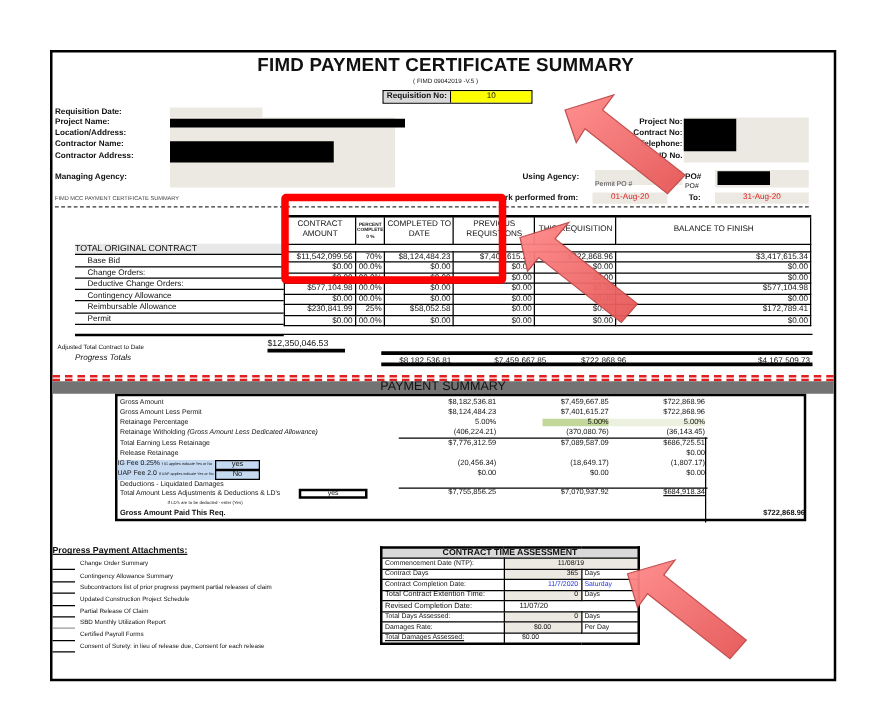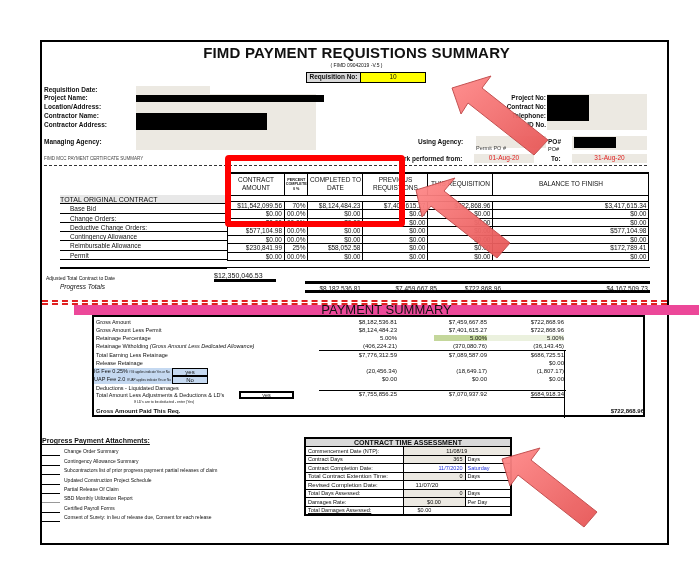--- a/index.html
+++ b/index.html
@@ -27,21 +27,21 @@
     table.main th { border: 1px solid #000; font-weight: normal; font-size: 6.5px; text-align: center; height: 22px; line-height: 8px; }
     table.main th.pct { font-size: 3.8px; font-weight: bold; line-height: 4.5px; }
     .hdr-frame { border-top: 2px solid #000; }
 
     .rowlabels { left: 18px; top: 153px; font-size: 6.5px; width: 167px; }
     .rowlabels div { height: 9.3px; line-height: 9px; border-bottom: 1px solid #000; padding-left: 10px; }
     .rowlabels div.top { padding-left: 0; background: #e8e8e8; border-bottom: 1px solid #000; font-size: 7px; }
 
     .thick { border-top: 3px solid #000; }
     .redstripe { left: 0; width: 625px; top: 258px; height: 5px; border-top: 2px dashed #e02020; border-bottom: 2px dashed #e02020; }
-    .paybar { left: 0; width: 625px; top: 263px; height: 10px; background: #ec4899; font-size: 13px; text-align: center; line-height: 10px; margin-left: 32px; }
+    .paybar { left: 0; width: 625px; top: 263px; height: 10px; background: #737373; font-size: 10px; text-align: center; line-height: 10px; }
 
     .paybox { left: 50px; top: 273px; width: 553px; height: 102px; border: 2px solid #000; }
     .pl { font-size: 5.5px; }
     .pv { font-size: 6px; text-align: right; width: 80px; }
     .blue-cell { background: #c5d9f1; }
     .green1 { background: #c4d79b; }
     .green2 { background: #ebf1de; }
 
     .attach-title { left: 0; top: 395px; font-size: 7px; font-weight: bold; text-decoration: underline; }
     .attach { left: 0; top: 405px; font-size: 5px; width: 230px; }
@@ -53,21 +53,21 @@
     table.cta .head { background: #d9d9d9; text-align: center; font-weight: bold; font-size: 7px; }
 
     .redframe { left: 183px; top: 113px; width: 180px; height: 72px; border: 6px solid #ff0000; border-radius: 4px; }
     svg.arrow { position: absolute; overflow: visible; }
   </style>
 </head>
 <body>
 
 <div class="sheet">
 
-  <div class="abs title">FIMD PAYMENT REQUISTIONS SUMMARY</div>
+  <div class="abs title">FIMD PAYMENT CERTIFICATE SUMMARY</div>
   <div class="abs subtitle">( FIMD 09042019 -V.5 )</div>
 
   <div class="abs reqbox">
     <div class="lbl">Requisition No:</div>
     <div class="val">10</div>
   </div>
 
   <div class="abs lbl-s" style="left:2px;top:44px;">Requisition Date:</div>
   <div class="abs lbl-s" style="left:2px;top:52px;">Project Name:</div>
   <div class="abs lbl-s" style="left:2px;top:61px;">Location/Address:</div>

